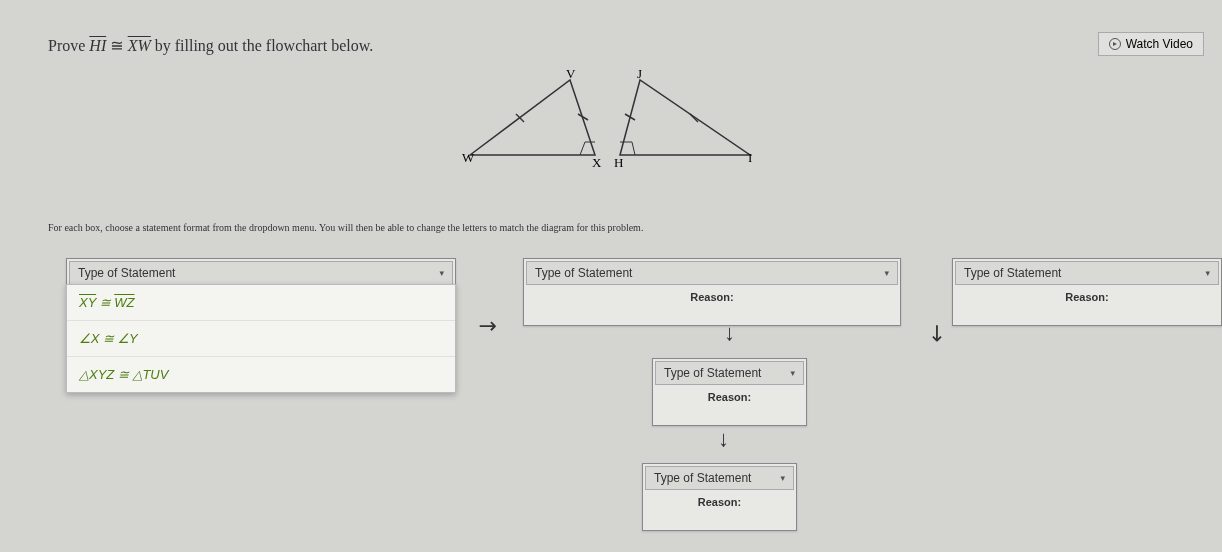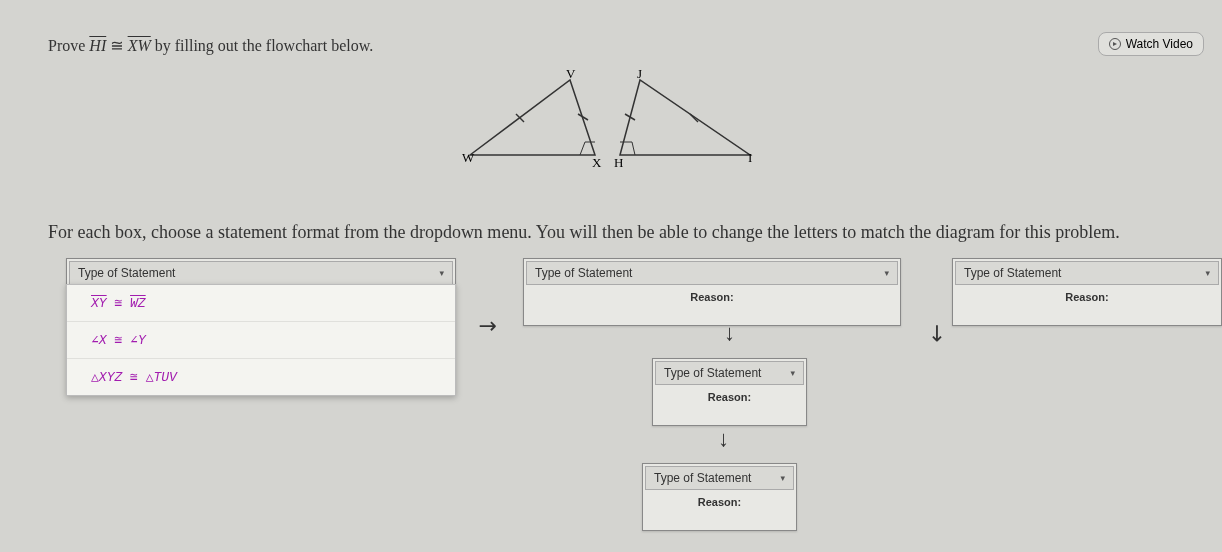--- a/index.html
+++ b/index.html
@@ -12,31 +12,31 @@
     overflow: hidden;
     color: #333;
   }
   .header-row { position: absolute; top: 26px; left: 0; right: 0; height: 28px; }
   .prove-text {
     position: absolute; top: 10px; left: 48px; font-size: 16px;
   }
   .prove-text .ovl { text-decoration: overline; font-style: italic; }
   .watch-btn {
     position: absolute; top: 6px; right: 18px;
-    background: #e0e0dc; border: 1px solid #aaa; border-radius: 8px;
+    background: #e0e0dc; border: 1px solid #aaa; border-radius: 0;
     padding: 4px 10px; font-size: 12px; font-family: Arial, sans-serif;
     display: flex; align-items: center; gap: 5px; cursor: pointer;
   }
   .play-circle {
     width: 12px; height: 12px; border: 1px solid #555; border-radius: 50%;
     display: inline-flex; align-items: center; justify-content: center;
   }
   .play-tri { width: 0; height: 0; border-left: 4px solid #555; border-top: 2.5px solid transparent; border-bottom: 2.5px solid transparent; margin-left:1px;}
   .diagram { position: absolute; top: 70px; left: 460px; width: 300px; height: 100px; }
-  .instr { position: absolute; top: 222px; left: 48px; font-size: 18px; }
+  .instr { position: absolute; top: 222px; left: 48px; font-size: 10px; }
   .flow-area { position: absolute; top: 248px; left: 48px; right: 20px; height: 300px; }
 
   .stmt-box {
     position: absolute; border: 1px solid #888; background: #e8e8e4;
     box-shadow: 0 1px 2px rgba(0,0,0,0.15);
   }
   .stmt-header {
     background: #d9d9d5; border: 1px solid #aaa; margin: 2px;
     padding: 4px 8px; font-size: 12px; display:flex; justify-content:space-between; align-items:center;
     font-family: Arial, sans-serif;
@@ -48,21 +48,21 @@
   }
   .caret { font-size: 9px; color:#555; }
 
   
   .box1 { left: 18px; top: 10px; width: 390px; }
   .dd-open {
     position: absolute; left: 18px; top: 36px; width: 390px;
     background: #f4f4f0; border: 1px solid #bbb; box-shadow: 0 2px 6px rgba(0,0,0,0.25);
     font-family: Arial, sans-serif;
   }
-  .dd-item { padding: 10px 24px; font-size: 13px; color: #a21caf; border-bottom: 1px solid #e0e0dc; cursor: pointer; font-style: italic; font-family: Liberation Mono, monospace;}
+  .dd-item { padding: 10px 12px; font-size: 13px; color: #4d7c0f; border-bottom: 1px solid #e0e0dc; cursor: pointer; font-style: italic;}
   .dd-item:last-child { border-bottom: none; }
   .dd-item .ovl { text-decoration: overline; }
 
   .box2 { left: 475px; top: 10px; width: 378px; }
   .box3 { left: 904px; top: 10px; width: 270px; }
   .box4 { left: 604px; top: 110px; width: 155px; }
   .box5 { left: 594px; top: 215px; width: 155px; }
 
   .arrow {
     position: absolute; font-size: 22px; color: #333;

